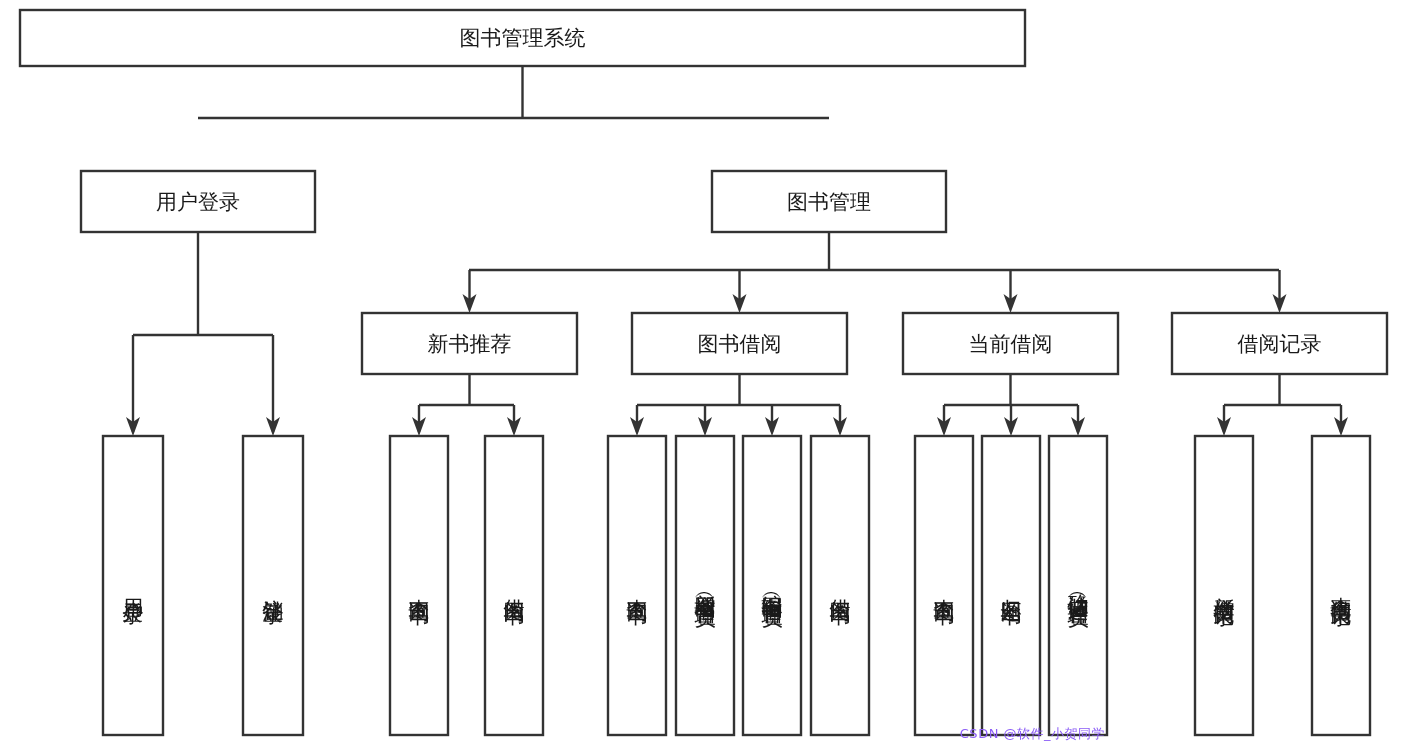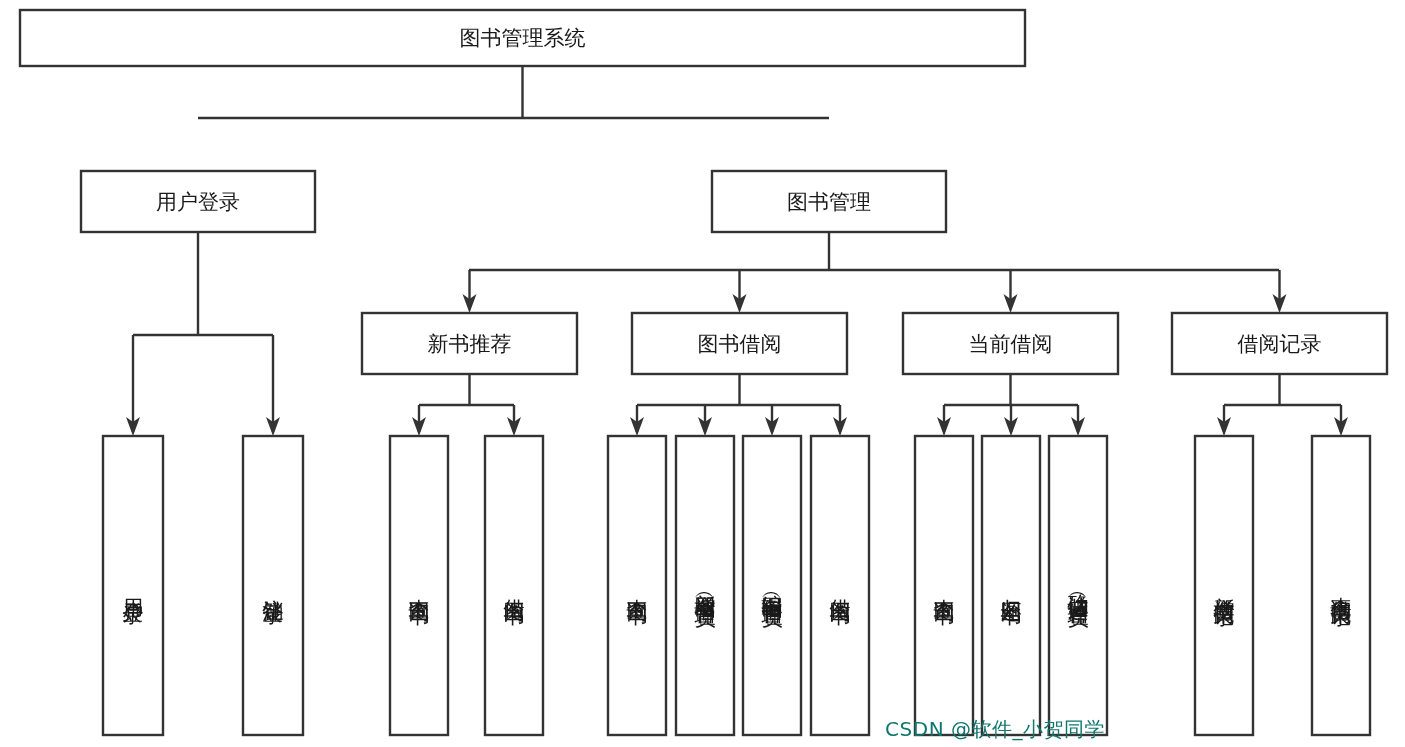--- a/index.html
+++ b/index.html
@@ -46,22 +46,22 @@
     letter-spacing:2px;
     color:#1a1a1a;
     white-space:nowrap;
     pointer-events:none;
   }
   .watermark{
     position:absolute;
     right:8px;
     bottom:4px;
     font-family:"DejaVu Sans","Liberation Sans",sans-serif;
-    font-size:20px;
-    color:#0f766e;
+    font-size:13px;
+    color:#8b5cf6;
     letter-spacing:0.5px;
     user-select:none;
   }
 </style>
 </head>
 <body>
 
 <div id="diagram-root">
 
   <svg id="flow" viewBox="0 0 1405 747" xmlns="http://www.w3.org/2000/svg">

